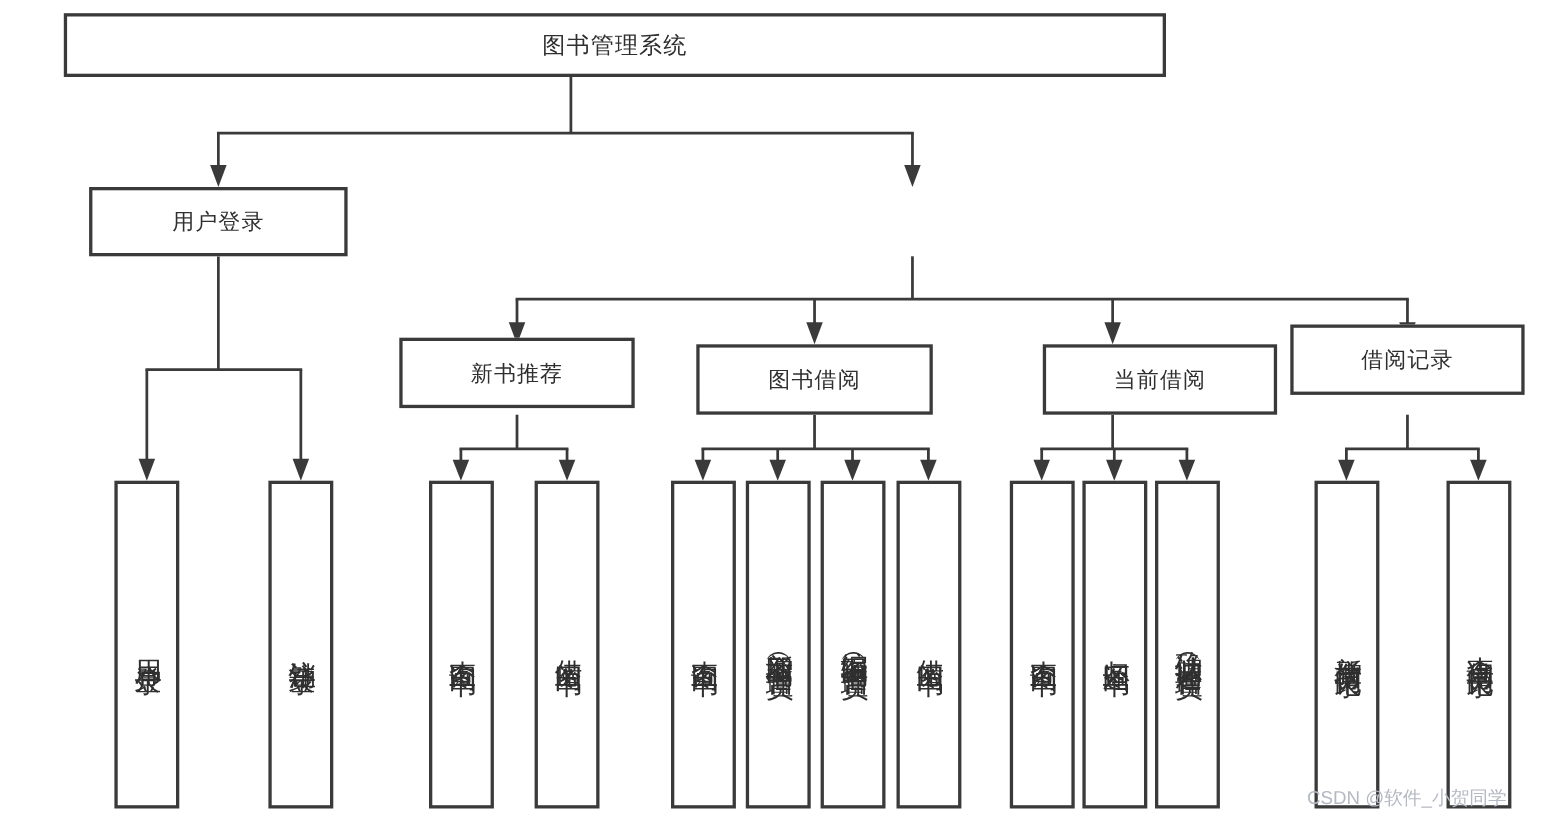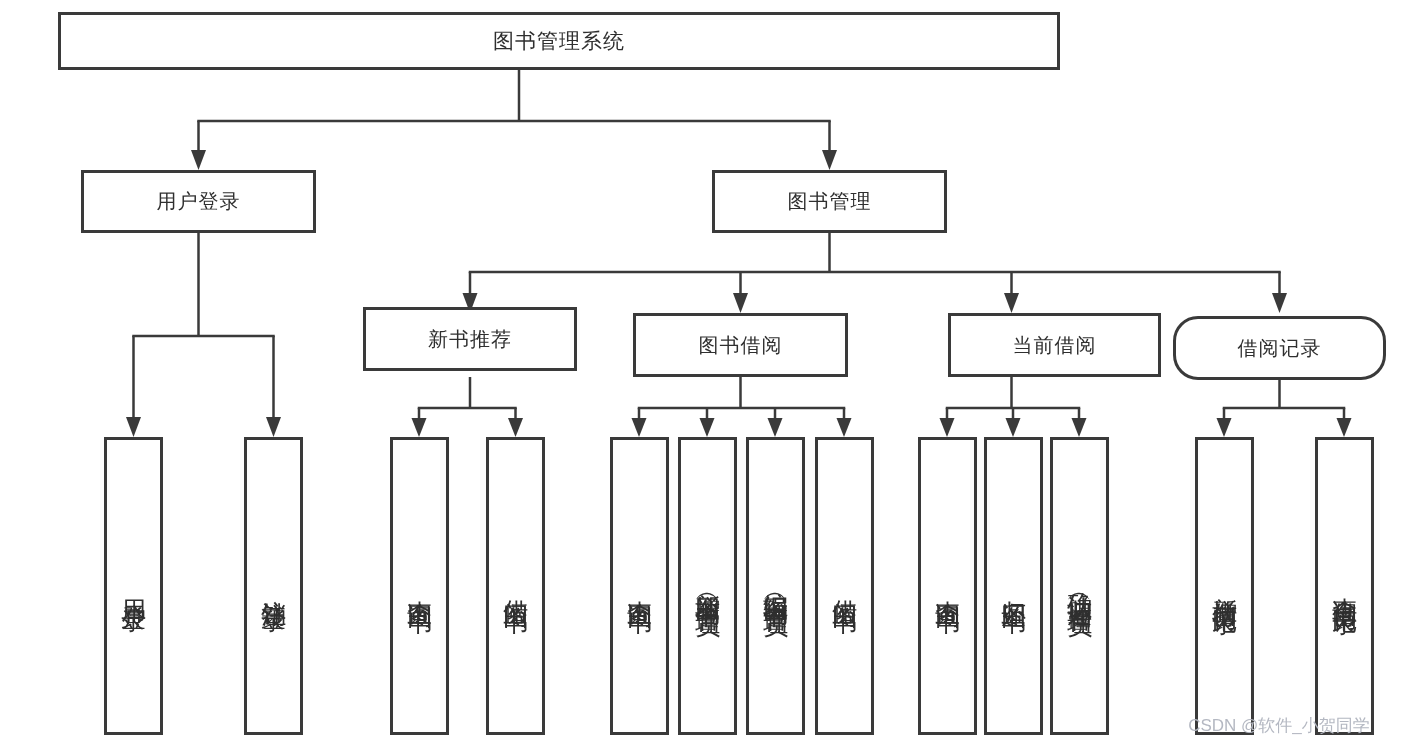--- a/index.html
+++ b/index.html
@@ -132,26 +132,25 @@
       <line x1="1224" y1="408" x2="1224" y2="420"></line>
       <polygon points="1216.5,418 1231.5,418 1224,437"></polygon>
       <line x1="1344" y1="408" x2="1344" y2="420"></line>
       <polygon points="1336.5,418 1351.5,418 1344,437"></polygon>
     </g>
   </svg>
 
   <div class="node root" style="left:18px;top:12px;width:1002px;height:58px;">图书管理系统</div>
 
   <div class="node" style="left:81px;top:170px;width:235px;height:63px;">用户登录</div>
-  <div class="node" style="left:712px;top:170px;width:235px;height:63px;">图书管理</div>
 
   <div class="node" style="left:363px;top:307px;width:214px;height:64px;">新书推荐</div>
   <div class="node" style="left:633px;top:313px;width:215px;height:64px;">图书借阅</div>
   <div class="node" style="left:905px;top:313px;width:213px;height:64px;margin-left:43px;">当前借阅</div>
-  <div class="node" style="left:1173px;top:316px;width:213px;height:64px;border-radius:25px;">借阅记录</div>
+  <div class="node" style="left:1173px;top:295px;width:213px;height:64px;">借阅记录</div>
 
   <div class="leaf" style="left:104px;">
     <span>用户登录</span>
   </div>
   <div class="leaf" style="left:244px;">
     <span>注销登录</span>
   </div>
 
   <div class="leaf" style="left:390px;">
     <span>查询图书</span>

